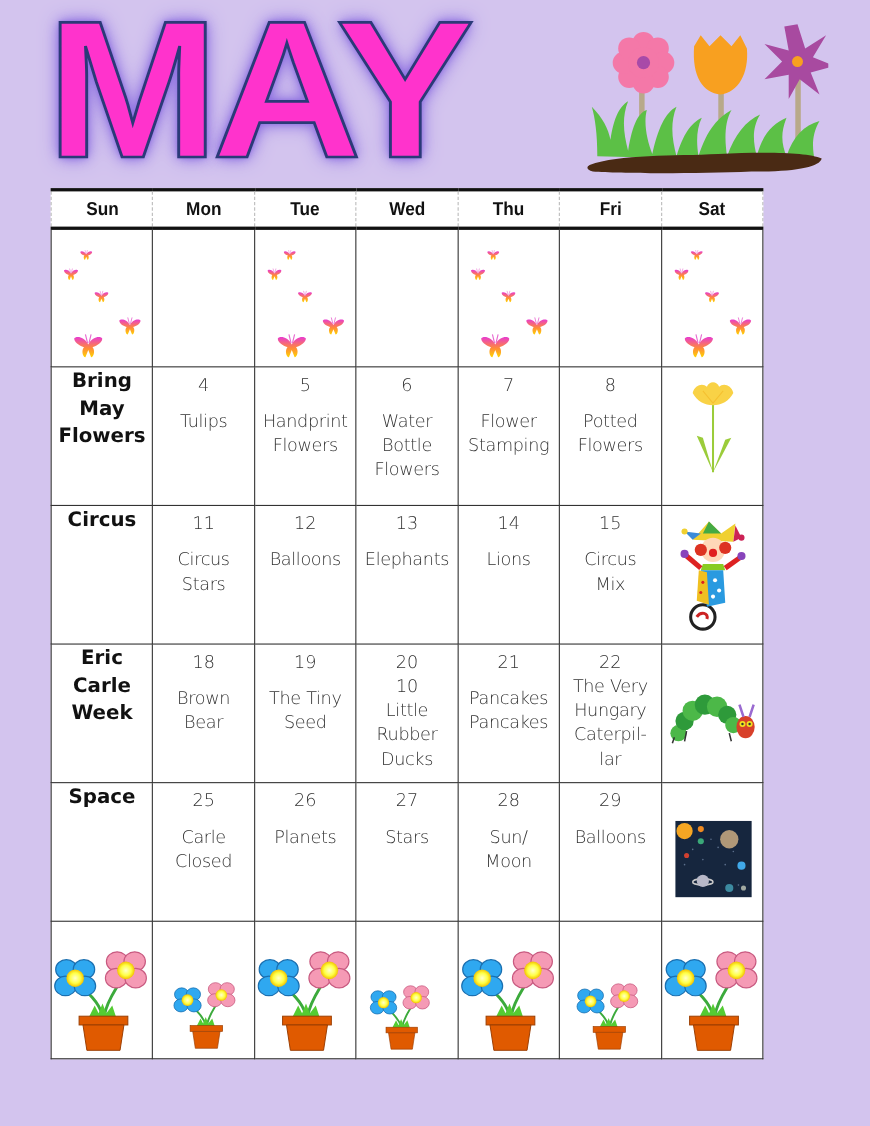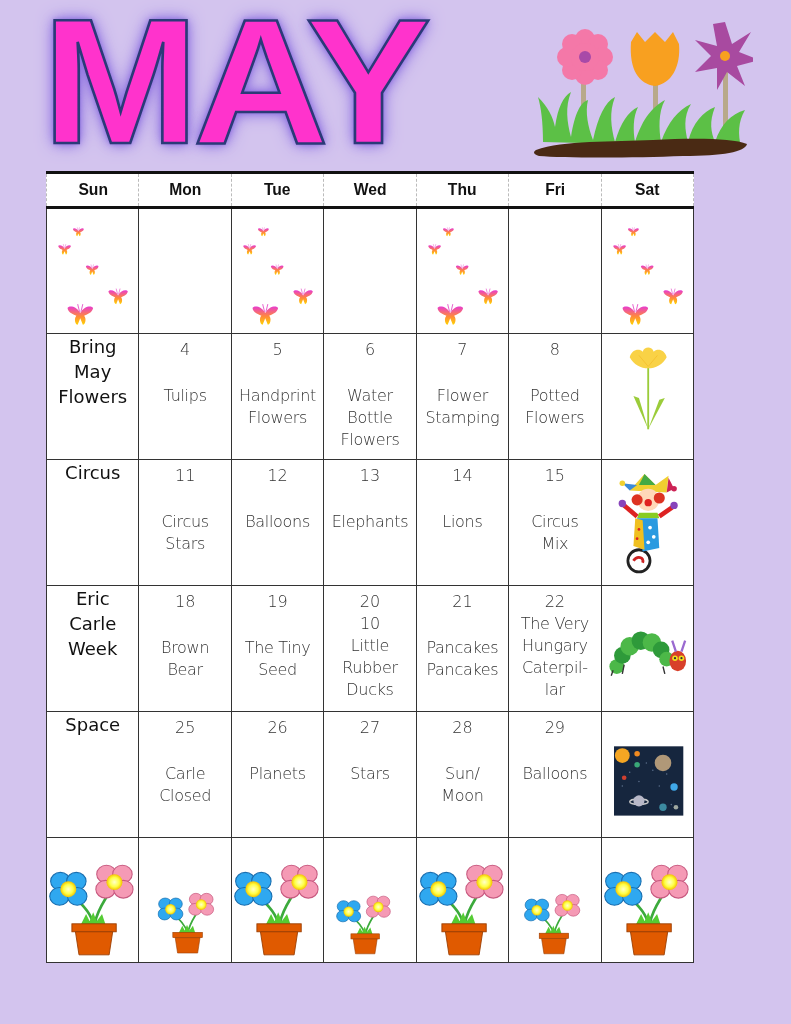--- a/index.html
+++ b/index.html
@@ -34,25 +34,25 @@
   }
   table.cal td {
     border: 1px solid #333; vertical-align: top; text-align: center;
     padding: 0; height: 125px; position: relative;
     font-family: "DejaVu Sans", sans-serif; font-size: 16px; color: #333;
     font-weight: 300;
   }
   table.cal tr.r0 td { height: 124px; }
   table.cal tr.r5 td { height: 124px; }
   .daynum { display: block; margin-top: 5px; line-height: 22px; }
-  .activity { display: block; margin-top: 24px; line-height: 22px; letter-spacing: -0.3px; }
+  .activity { display: block; margin-top: 11px; line-height: 22px; letter-spacing: -0.3px; }
   .activity.tight { margin-top: 0; }
   td.theme { vertical-align: middle; }
   .theme-label {
-    font-family: "DejaVu Sans", sans-serif; font-weight: 400; font-size: 18px;
+    font-family: "DejaVu Sans", sans-serif; font-weight: 700; font-size: 18px;
     color: #111; line-height: 25px; display: block;
   }
   .art { position: absolute; left: 0; top: 0; width: 100%; height: 100%; }
   .art svg { width: 100%; height: 100%; display: block; }
 </style>
 </head>
 <body>
 
 <svg width="0" height="0" style="position:absolute">
   <defs>

